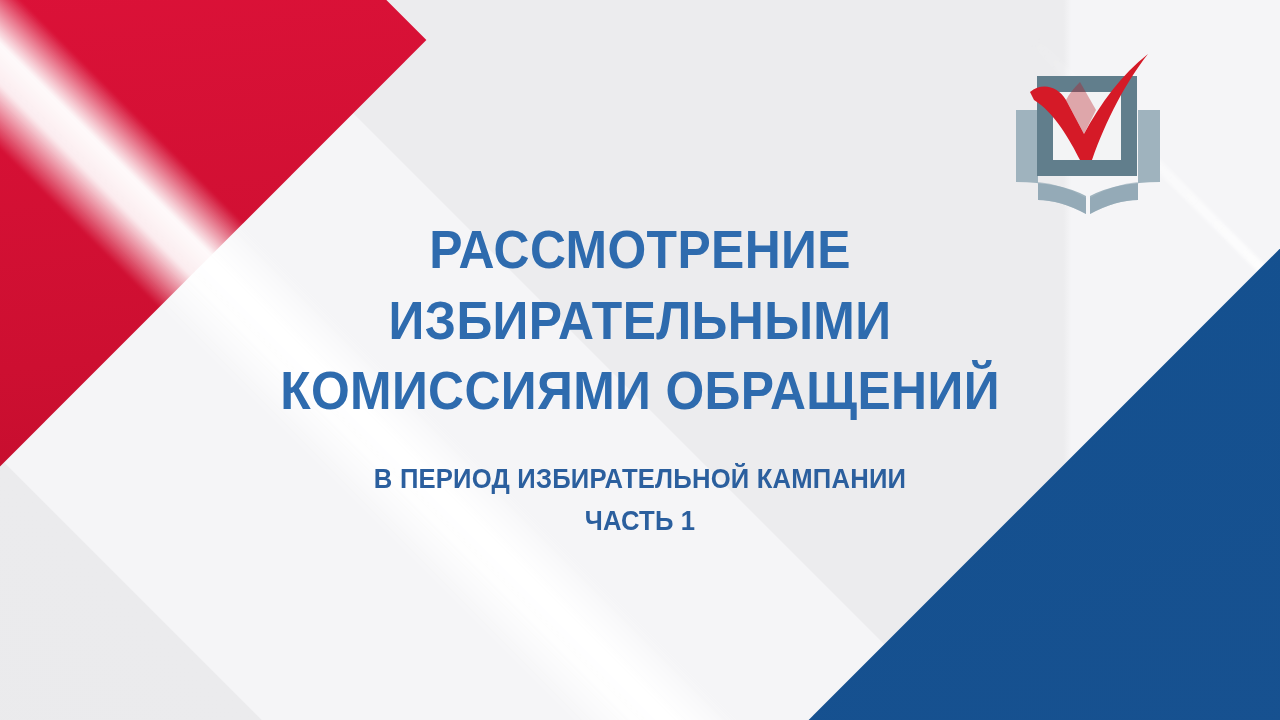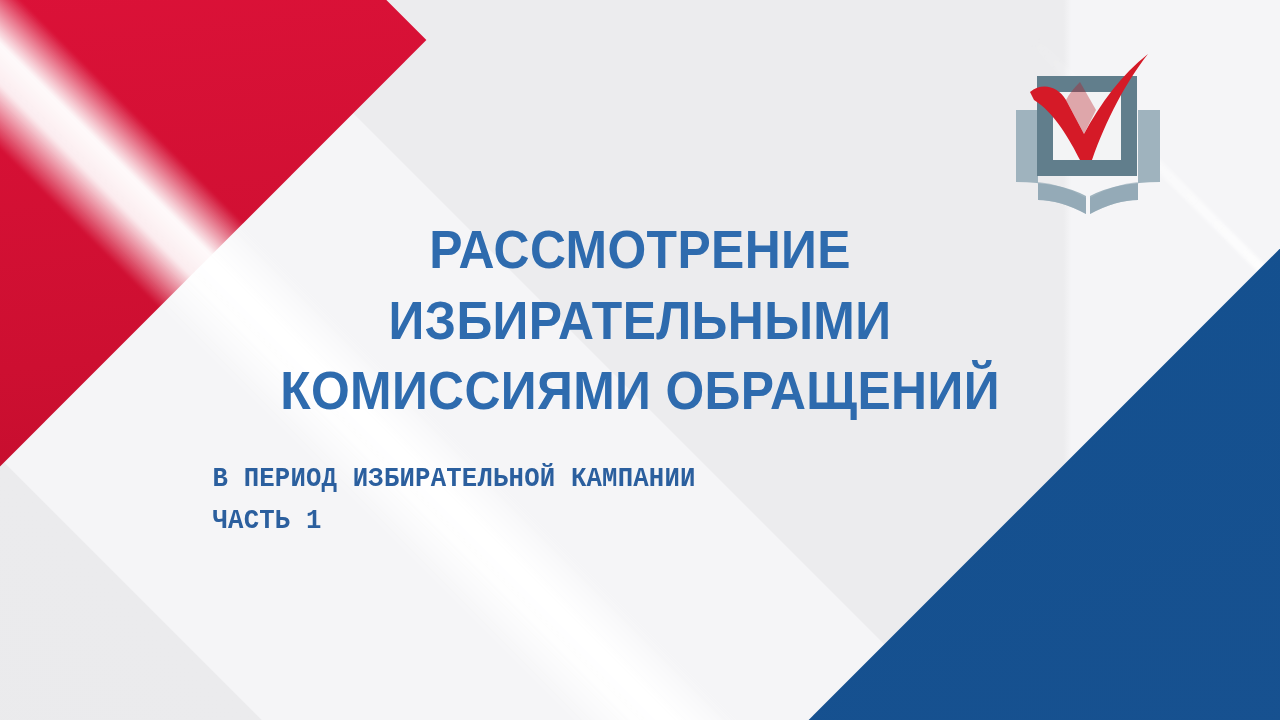--- a/index.html
+++ b/index.html
@@ -134,21 +134,21 @@
     font-size: 53px;
     line-height: 1.33;
     letter-spacing: 0.4px;
     text-transform: uppercase;
     transform: scaleX(0.94);
     transform-origin: 50% 50%;
     white-space: nowrap;
   }
   .subtitle-block {
     width: 900px;
-    font-family: Liberation Mono, monospace;
+    text-align: center;
   }
   .subtitle-line {
     color: #2B5F9E;
     font-weight: bold;
     font-size: 27px;
     line-height: 1.55;
     letter-spacing: 0.2px;
     text-transform: uppercase;
     transform: scaleX(0.95);
     transform-origin: 50% 50%;

